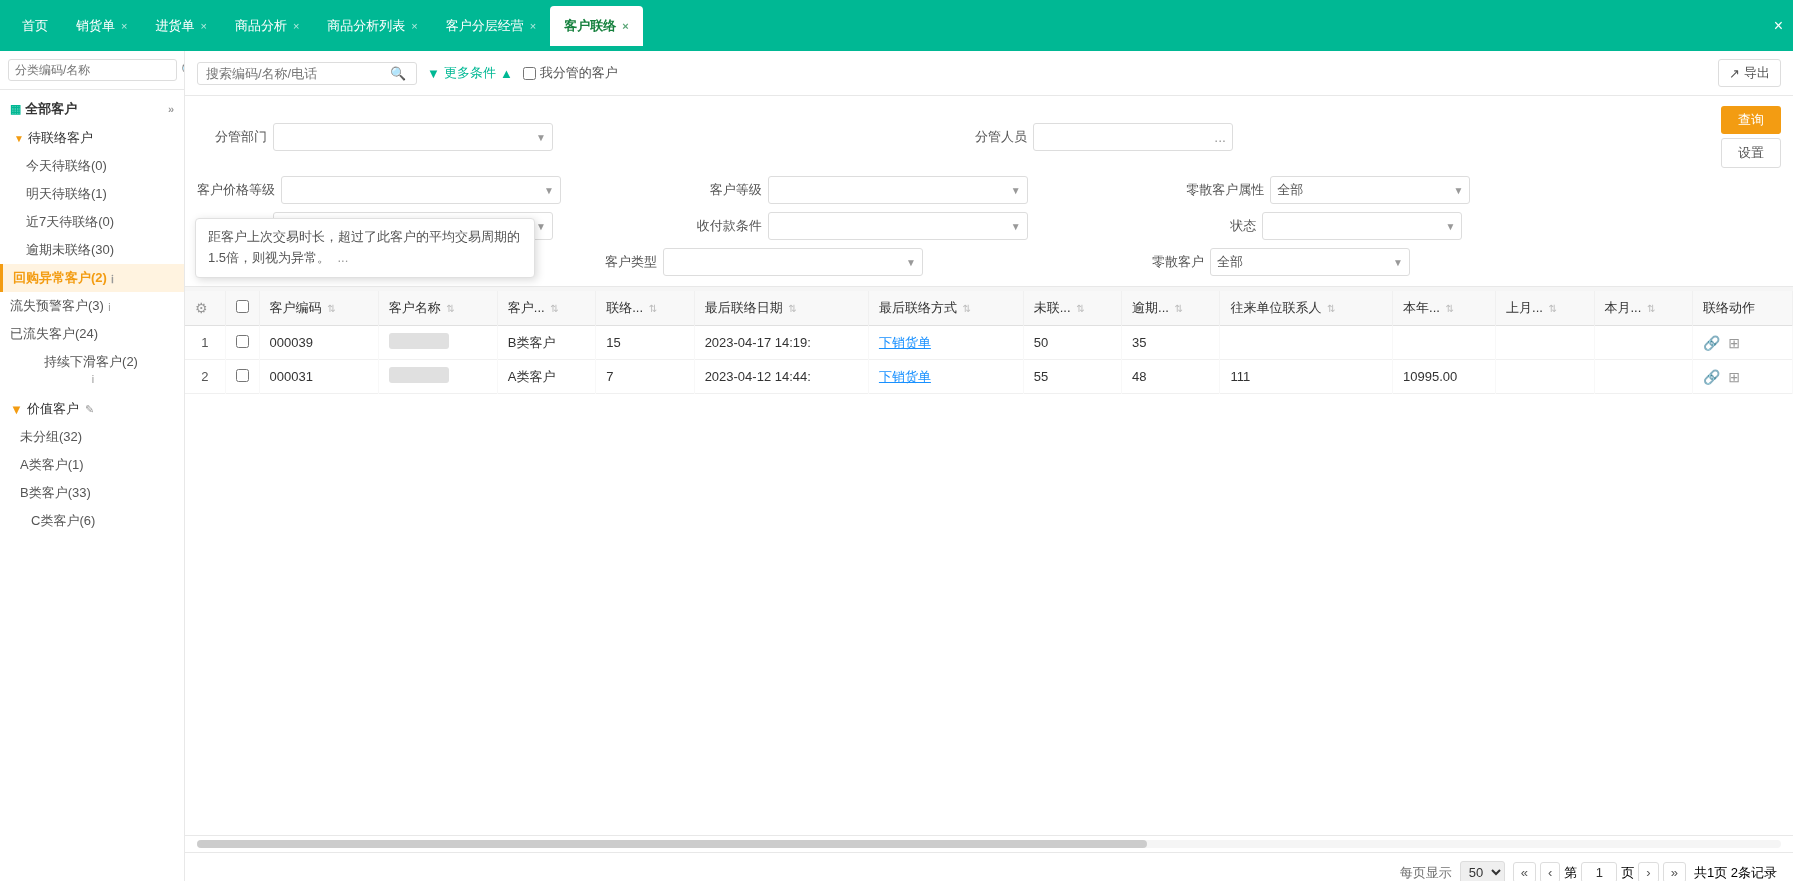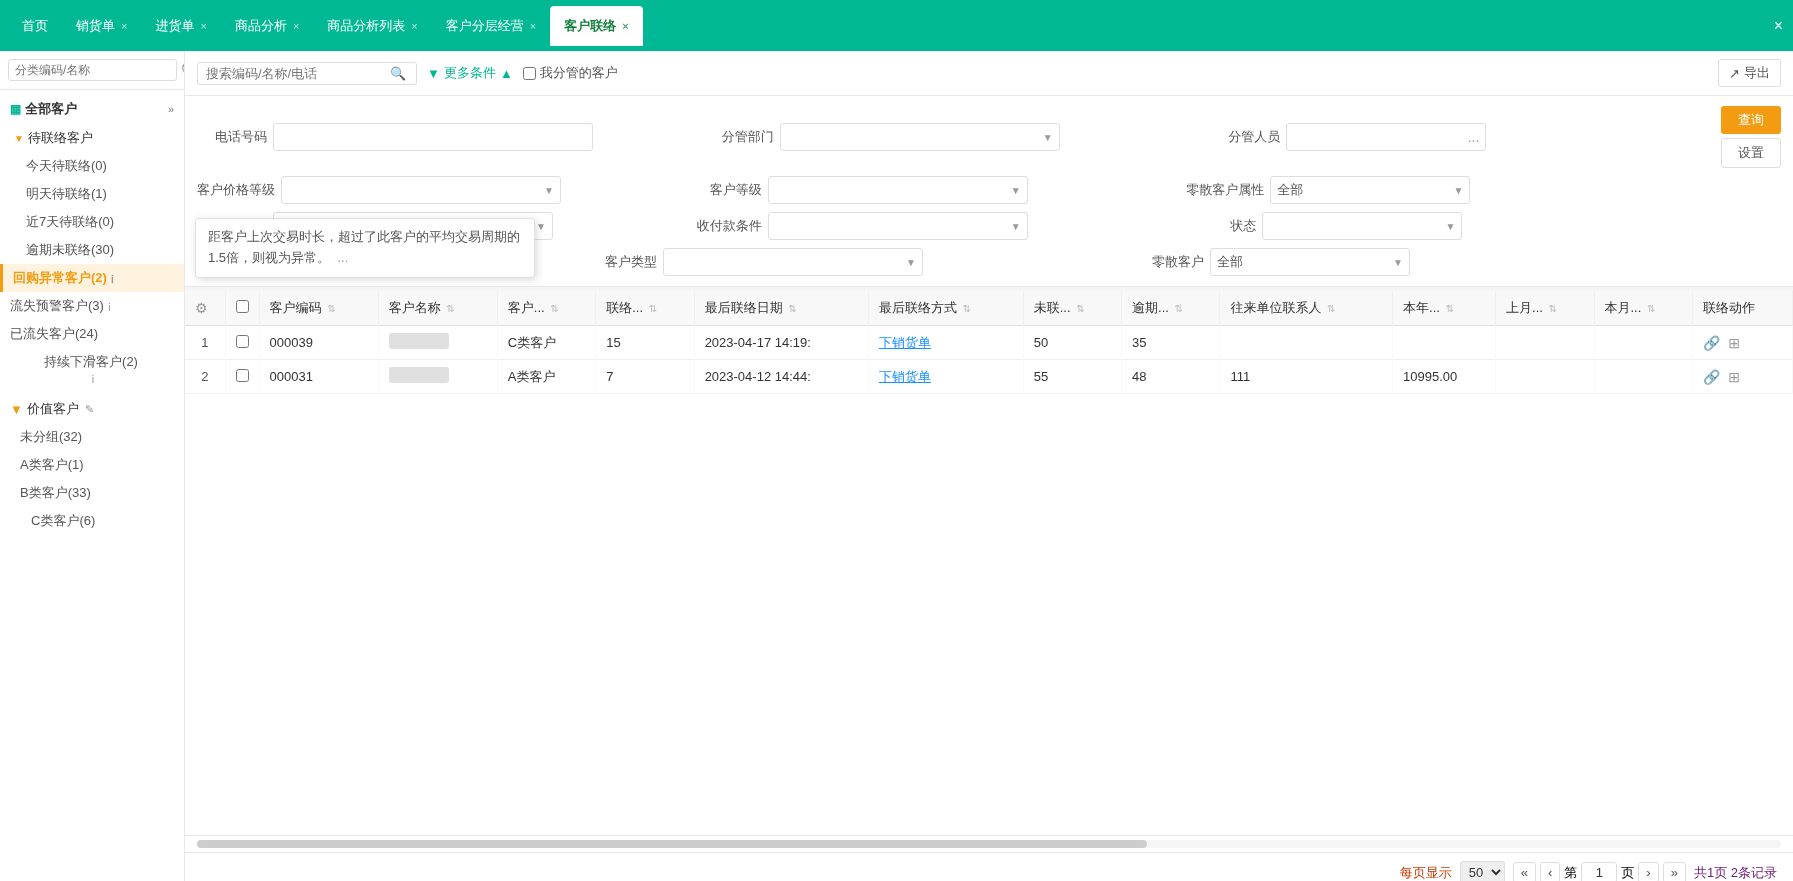--- a/index.html
+++ b/index.html
@@ -184,36 +184,36 @@
     }
     .action-icons { display: flex; gap: 8px; }
     .action-icon { color: #999; cursor: pointer; font-size: 14px; }
 
     
     .pagination-bar {
       display: flex; align-items: center; justify-content: flex-end;
       padding: 8px 16px; background: #fff; border-top: 1px solid #e8e8e8;
       gap: 8px;
     }
-    .pagination-bar .per-page-label { color: #c2410c; font-size: 13px; }
+    .pagination-bar .per-page-label { color: #737373; font-size: 13px; }
     .pagination-bar select {
       border: 1px solid #ddd; border-radius: 3px; padding: 2px 4px;
       font-size: 13px; color: #333;
     }
     .pagination-nav { display: flex; align-items: center; gap: 4px; }
     .pagination-nav button {
       border: 1px solid #ddd; background: #fff; border-radius: 3px;
       padding: 2px 7px; cursor: pointer; color: #555; font-size: 13px;
     }
     .pagination-nav button:disabled { color: #ccc; cursor: default; }
     .page-input {
       border: 1px solid #ddd; border-radius: 3px; padding: 2px 6px;
       font-size: 13px; width: 36px; text-align: center; color: #333;
     }
-    .total-label { color: #701a75; font-size: 13px; }
+    .total-label { color: #000000; font-size: 13px; }
 
     
     .scrollbar-area {
       background: #fff; border-top: 1px solid #e8e8e8; padding: 4px 0;
     }
     .scrollbar-track {
       background: #f5f5f5; height: 8px; margin: 0 12px; border-radius: 4px; position: relative;
     }
     .scrollbar-thumb {
       background: #ccc; height: 8px; width: 60%; border-radius: 4px; position: absolute; left: 0;
@@ -354,24 +354,20 @@
       <div class="export-btn">
         <span>↗</span>
         <span>导出</span>
       </div>
     </div>
 
     <div class="filter-form">
 
       <div class="filter-row">
         <div class="filter-cell">
-          <label>电话号码</label>
-          <input type="text" class="filter-input" style="max-width: 320px;">
-        </div>
-        <div class="filter-cell">
           <label>分管部门</label>
           <div class="filter-select" style="max-width: 280px;">
             <span></span>
               <span class="arrow-down">▼</span>
           </div>
         </div>
         <div class="filter-cell">
           <label>分管人员</label>
           <div class="filter-select" style="max-width: 200px;">
             <span></span>
@@ -522,21 +518,21 @@
         <tbody>
           <tr>
             <td class="num-col">1</td>
             <td class="checkbox-col">
               <input type="checkbox" style="">
             </td>
             <td>000039</td>
             <td>
               <span style="display:inline-block; width:60px; height:16px; background:#e0e0e0; border-radius:3px;"></span>
             </td>
-            <td>C类客户</td>
+            <td>B类客户</td>
             <td>15</td>
             <td>2023-04-17 14:19:</td>
             <td>
               <span class="link-text">下销货单</span>
             </td>
             <td>50</td>
             <td>35</td>
             <td></td>
             <td></td>
             <td></td>

